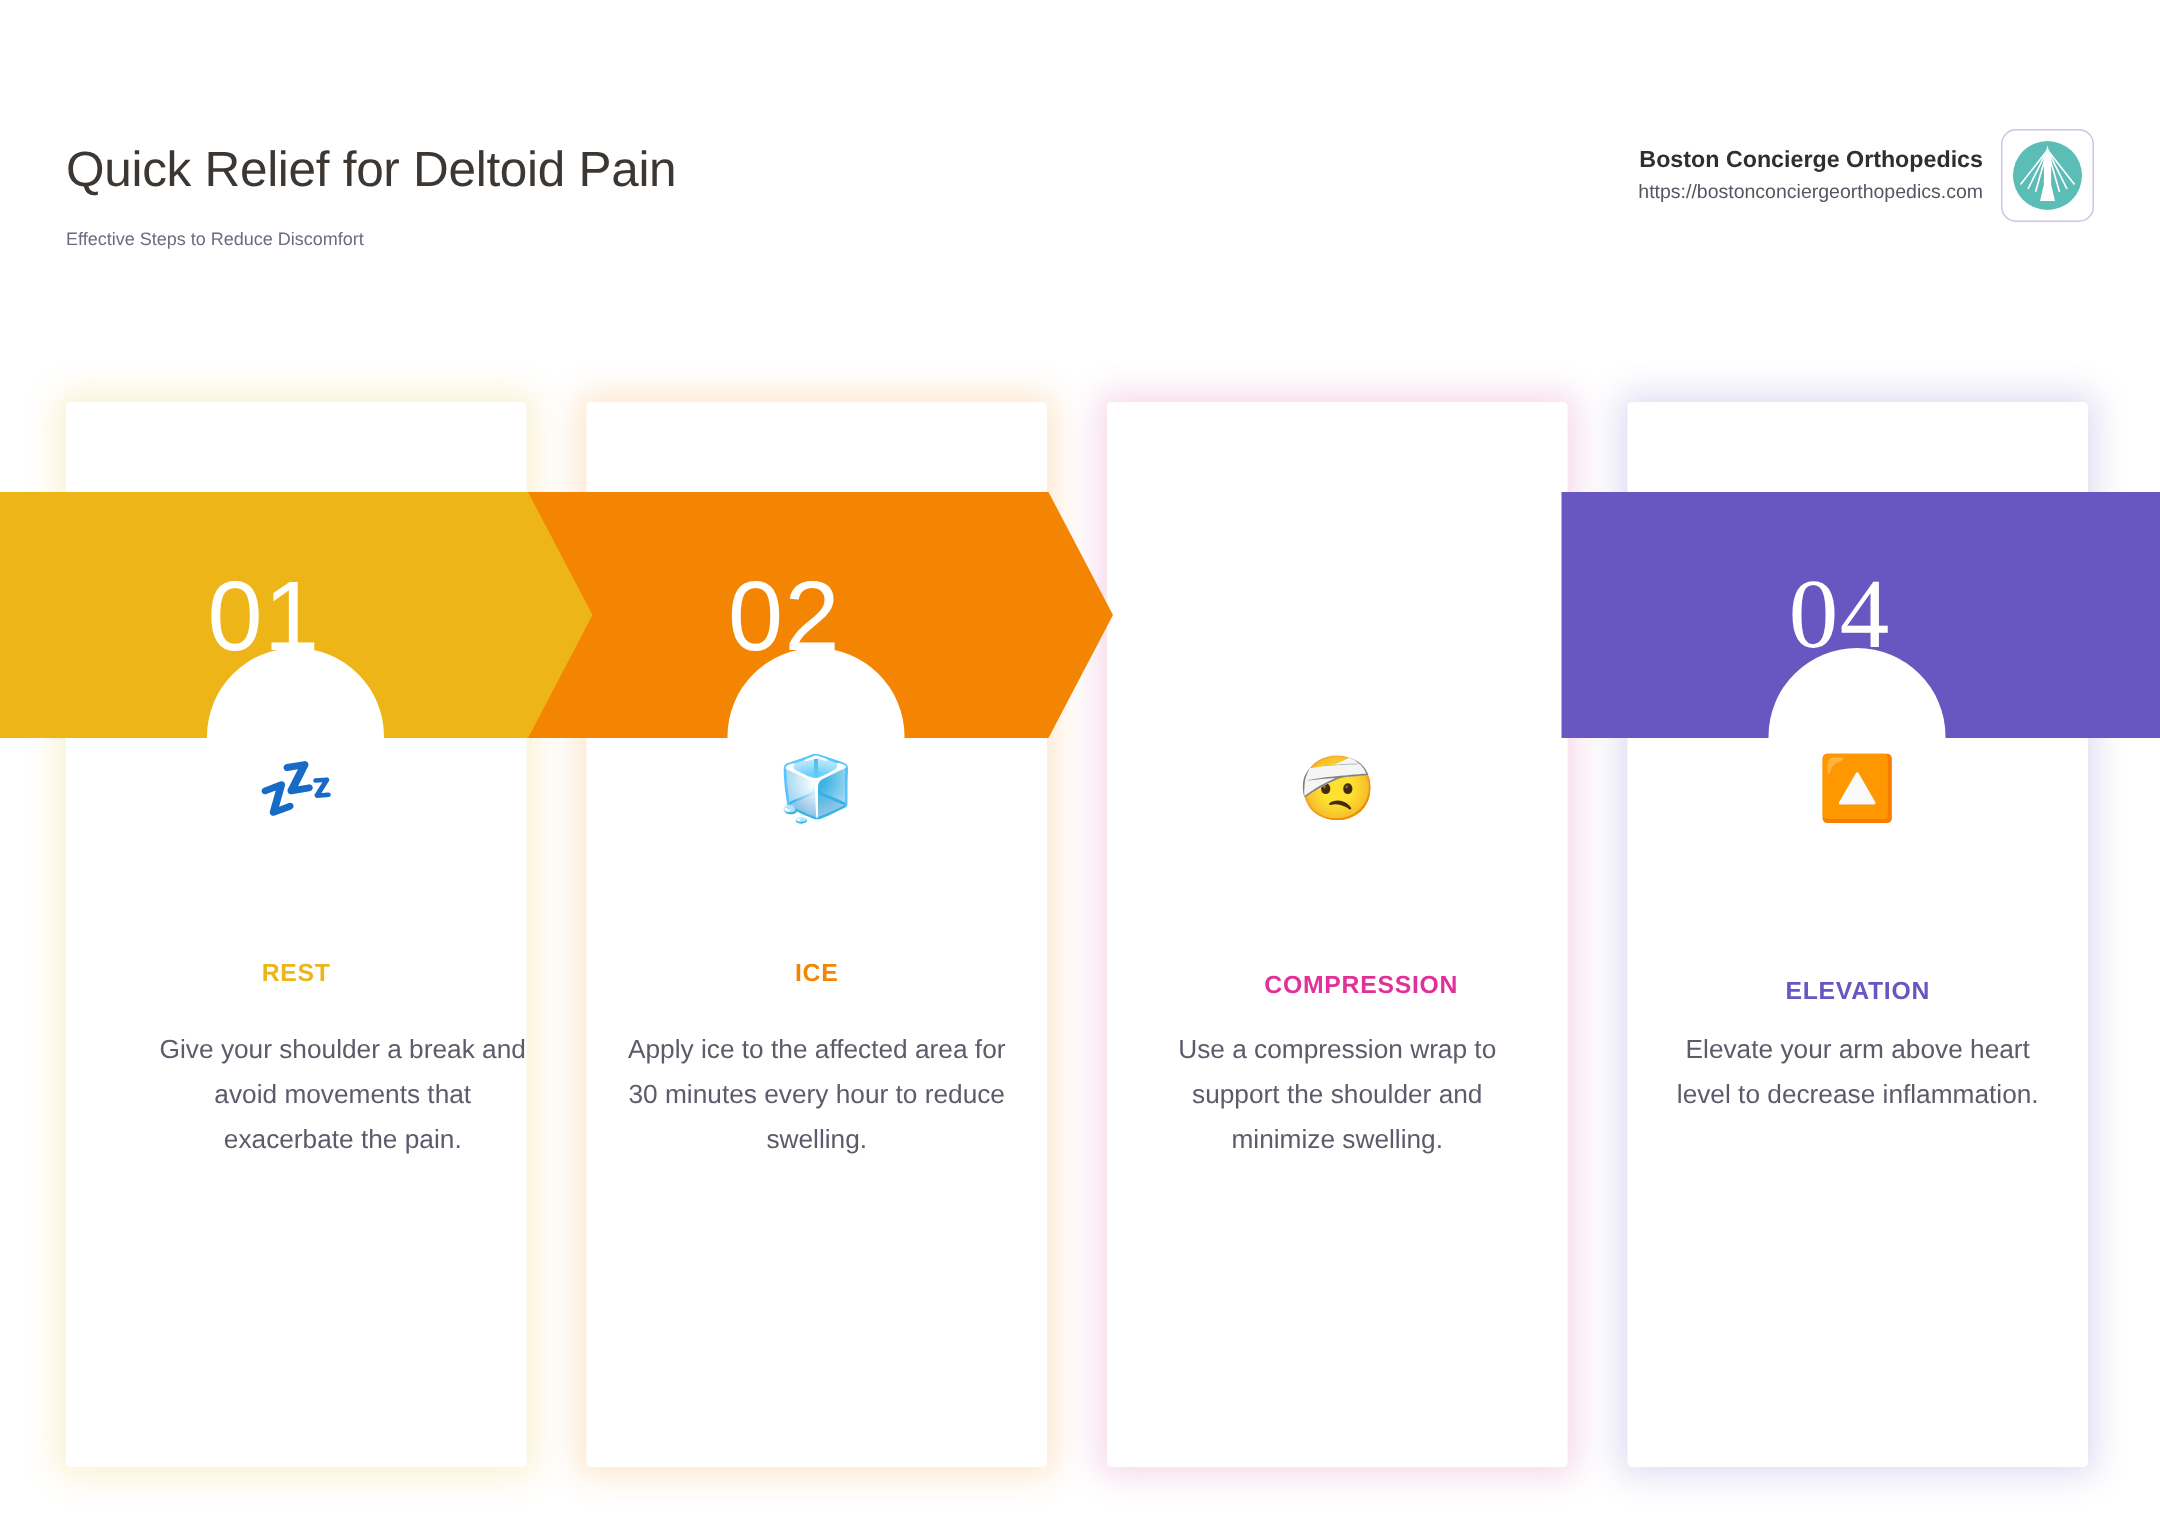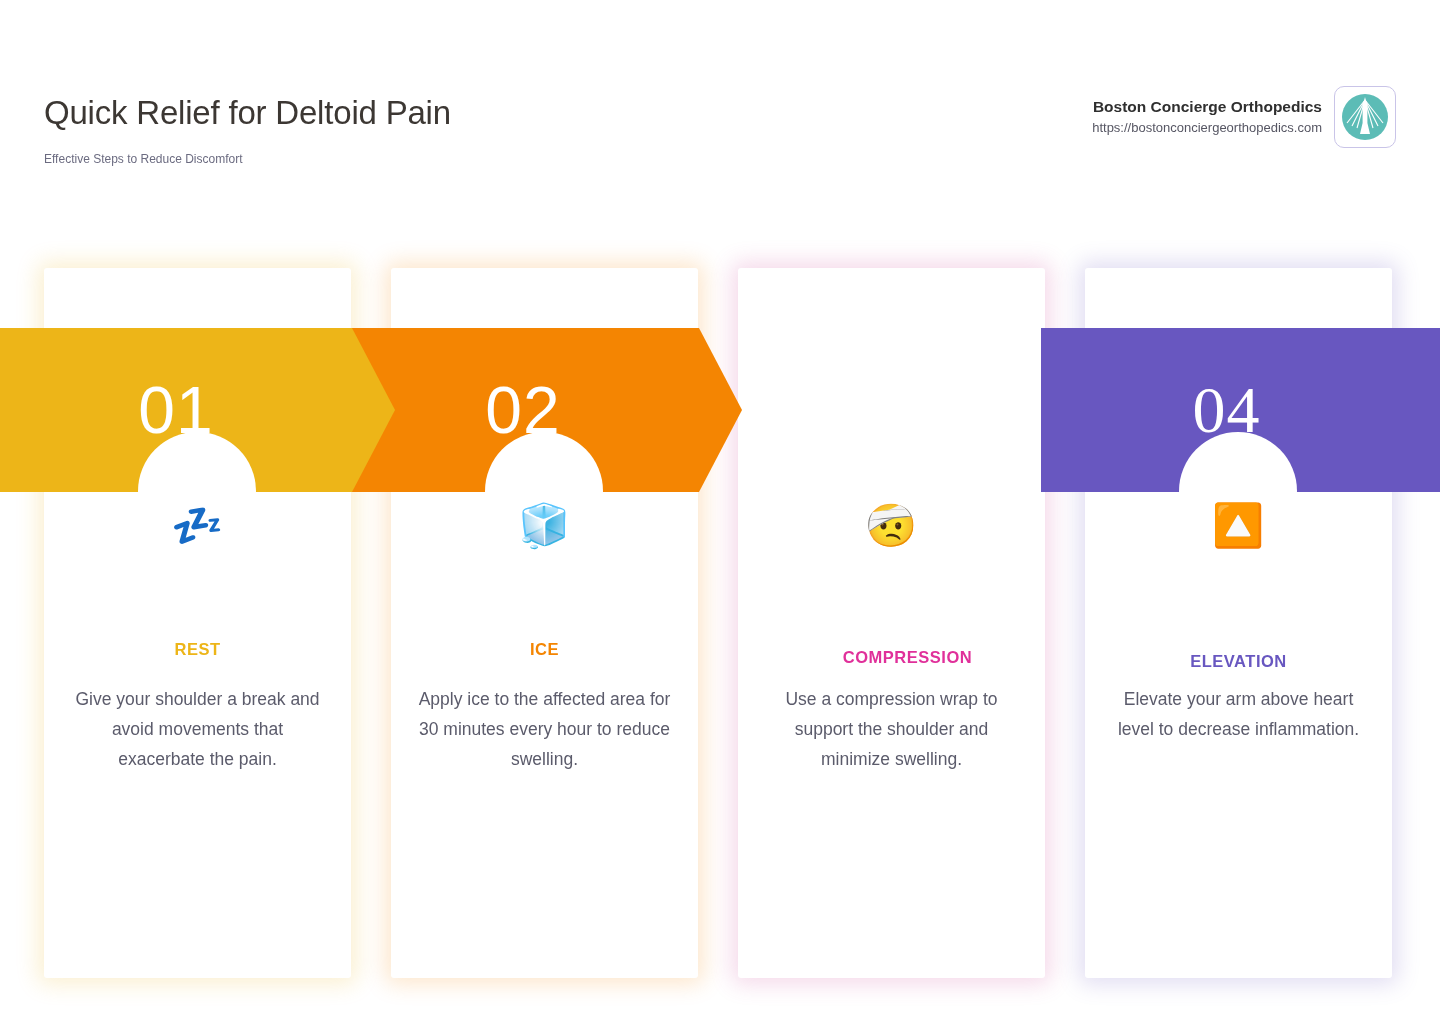--- a/index.html
+++ b/index.html
@@ -207,21 +207,21 @@
   #icon-1, #label-1, #desc-1 { left: 44px; }
   #icon-2, #label-2, #desc-2 { left: 391px; }
   #icon-3, #label-3, #desc-3 { left: 738px; }
   #icon-4, #label-4, #desc-4 { left: 1085px; }
 
   #label-1 { top: 640px; color: #edb518; }
   #label-2 { top: 640px; color: #f48502; }
   #label-3 { top: 648px; color: #e0309a; padding-left: 32px; }
   #label-4 { top: 652px; color: #6857c0; }
 
-  #desc-1 { top: 684px; }
+  #desc-1 { top: 684px; margin-left: 31px; }
   #desc-2 { top: 684px; }
   #desc-3 { top: 684px; }
   #desc-4 { top: 684px; }
 </style>
 </head>
 <body>
 
 <div id="canvas">
 
   <div id="header-title">Quick Relief for Deltoid Pain</div>

